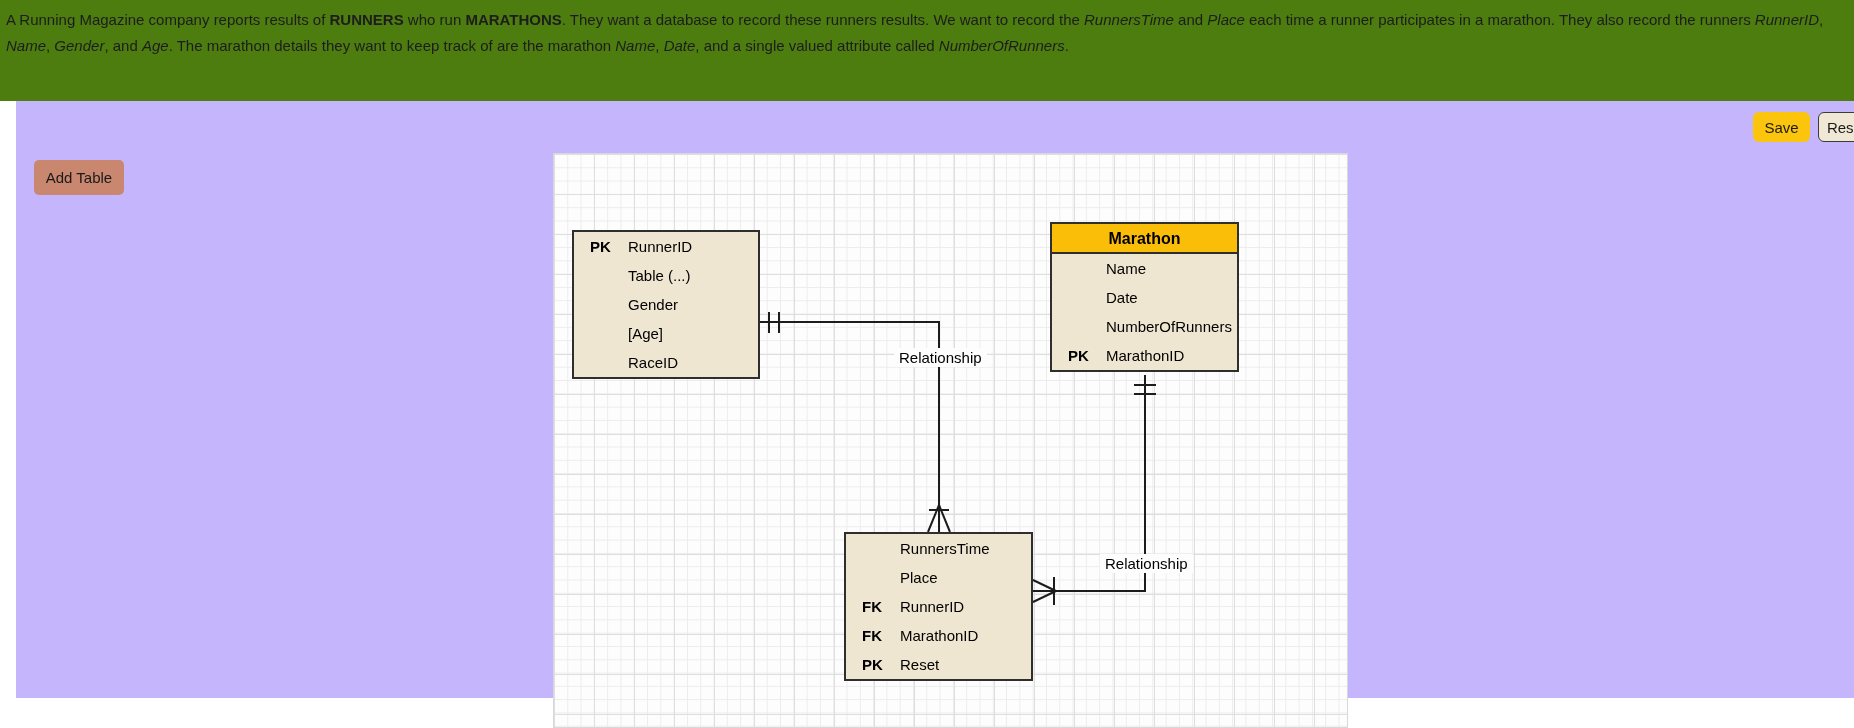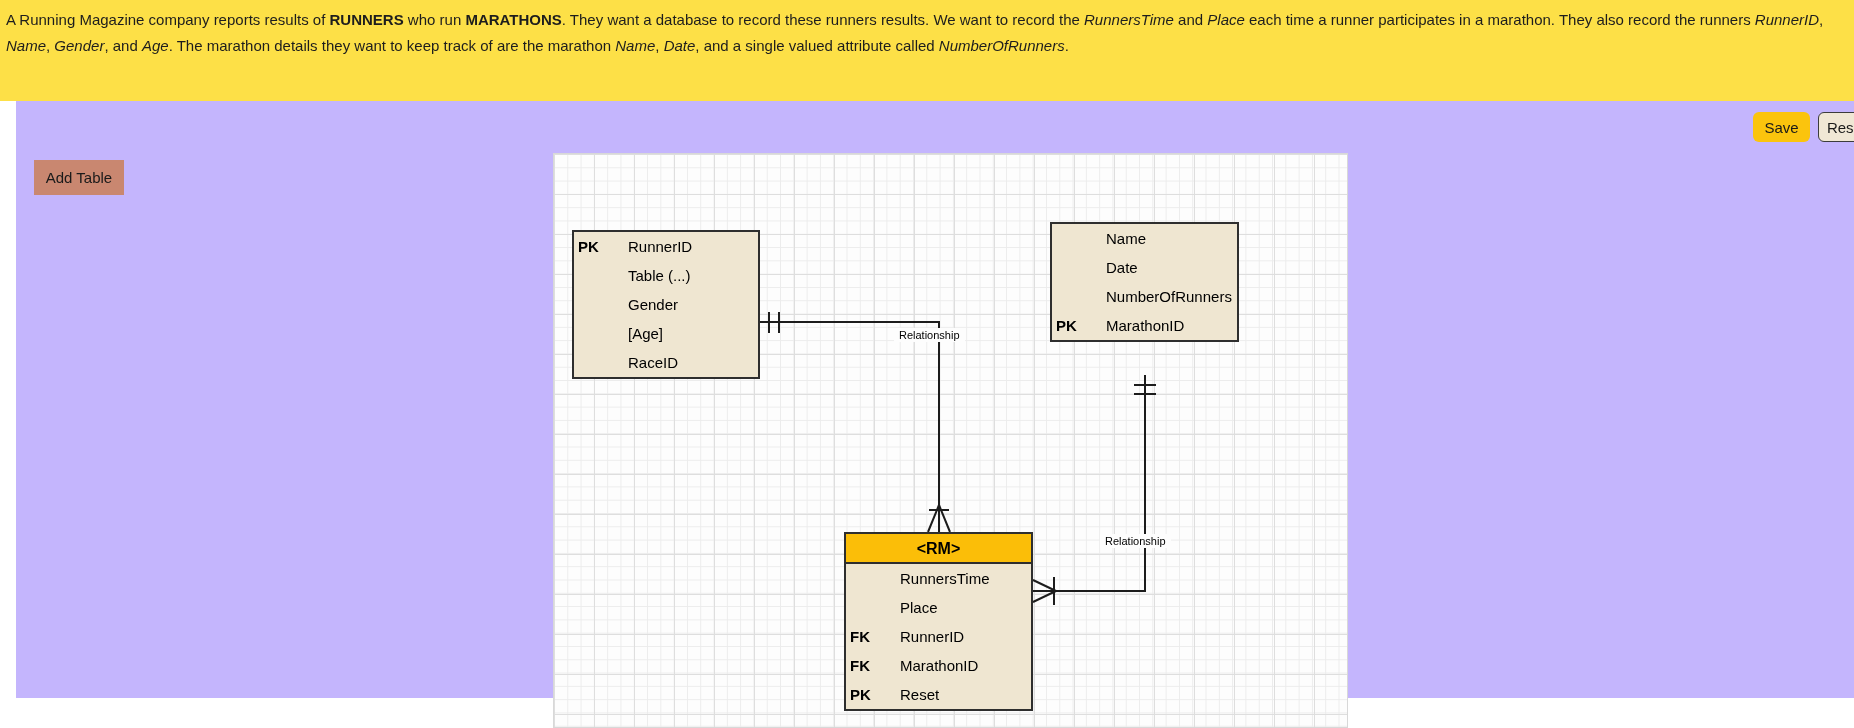--- a/index.html
+++ b/index.html
@@ -1,66 +1,66 @@
 <!DOCTYPE html>
 <html><head>
 <meta charset="utf-8">
 <style>
   * { margin:0; padding:0; box-sizing:border-box; }
   html,body { width:1854px; height:728px; overflow:hidden;
     font-family:"Liberation Sans", sans-serif; background:#ffffff; }
   #app { position:relative; width:1854px; height:728px; }
 
   
-  .topbar { position:absolute; left:0; top:0; width:1854px; height:101px; background:#fde047; }
+  .topbar { position:absolute; left:0; top:0; width:1854px; height:101px; background:#4d7c0f; }
   .statement { position:absolute; left:6px; top:7px; width:1842px;
     font-size:15px; line-height:26px; color:#1d1d1d; }
   .statement .bold { font-weight:bold; }
   .statement .italic { font-style:italic; }
   .statement .normal { font-style:normal; }
 
   
   .workspace { position:absolute; left:16px; top:101px; width:1854px; height:597px; background:#c4b5fd; }
 
   .btn { position:absolute; font-family:"Liberation Sans",sans-serif; font-size:15px;
     color:#1a1a1a; cursor:pointer; text-align:center; }
   .btn-save { left:1737px; top:11px; width:57px; height:30px; background:#fbc40d;
     border:none; border-radius:6px; }
   .btn-reset { left:1802px; top:11px; width:57px; height:30px; background:#f0e7d5;
     border:1px solid #3c3c3c; border-radius:6px; }
   .btn-add-table { left:18px; top:59px; width:90px; height:35px; background:#c98770;
-    border:none; border-radius:0; }
+    border:none; border-radius:5px; }
 
   
   .canvas { position:absolute; left:537px; top:52px; width:795px; height:575px;
     background-color:#fdfdfd;
     background-image:
       linear-gradient(#dedede 1px, transparent 1px),
       linear-gradient(90deg, #dedede 1px, transparent 1px),
       linear-gradient(#ececec 1px, transparent 1px),
       linear-gradient(90deg, #ececec 1px, transparent 1px);
     background-size: 40px 40px, 40px 40px, 13.3px 13.3px, 13.3px 13.3px;
     border:1px solid #d8d8d8;
   }
   .rel-lines { position:absolute; left:0; top:0; width:795px; height:575px; }
   .rel-lines path { stroke:#1c1c1c; stroke-width:2; fill:none; }
 
   
   .etable { position:absolute; background:#efe6d1; border:2px solid #2e2e2e; cursor:move; }
   .etable .hdr { height:30px; line-height:30px; background:#fbbe08; border-bottom:2px solid #2e2e2e;
     font-weight:bold; font-size:16px; text-align:center; color:#000; }
   .etable .row { display:flex; height:29px; line-height:29px; font-size:15px; color:#000; }
-  .etable .row .key { width:54px; padding-left:4px; font-weight:bold; }
+  .etable .row .key { width:54px; padding-left:16px; font-weight:bold; }
   .etable .row .name { flex:1; }
   .t-runner   { left:18px;  top:76px;  width:188px; }
   .t-marathon { left:496px; top:68px;  width:189px; }
   .t-rm       { left:290px; top:378px; width:189px; }
 
   
-  .rel-label { position:absolute; font-size:11px; color:#000; background:#fdfdfd; padding:1px 5px; }
+  .rel-label { position:absolute; font-size:15px; color:#000; background:#fdfdfd; padding:1px 5px;margin-top:20px; }
   .rel-label-1 { left:340px; top:174px; }
   .rel-label-2 { left:546px; top:380px; }
 </style>
 </head>
 <body>
 
 <div id="app">
 
   <div class="topbar">
     <p class="statement"><span class="normal">A Running Magazine company reports results of </span><span class="bold">RUNNERS</span><span class="normal"> who run </span><span class="bold">MARATHONS</span><span class="normal">. They want a database to record these runners results. We want to record the </span><span class="italic">RunnersTime</span><span class="normal"> and </span><span class="italic">Place</span><span class="normal"> each time a runner participates in a marathon. They also record the runners </span><span class="italic">RunnerID</span><span class="normal">, </span><span class="italic">Name</span><span class="normal">, </span><span class="italic">Gender</span><span class="normal">, and </span><span class="italic">Age</span><span class="normal">. The marathon details they want to keep track of are the marathon </span><span class="italic">Name</span><span class="normal">, </span><span class="italic">Date</span><span class="normal">, and a single valued attribute called </span><span class="italic">NumberOfRunners</span><span class="normal">.</span></p>
@@ -108,20 +108,21 @@
               <span class="name">[Age]</span>
             </div>
             <div class="row">
               <span class="key"></span>
               <span class="name">RaceID</span>
             </div>
           </div>
       </div>
 
       <div class="etable t-marathon">
+        <div class="hdr">Marathon</div>
         <div class="tbody">
             <div class="row">
               <span class="key"></span>
               <span class="name">Name</span>
             </div>
             <div class="row">
               <span class="key"></span>
               <span class="name">Date</span>
             </div>
             <div class="row">
@@ -129,21 +130,20 @@
               <span class="name">NumberOfRunners</span>
             </div>
             <div class="row">
               <span class="key">PK</span>
               <span class="name">MarathonID</span>
             </div>
           </div>
       </div>
 
       <div class="etable t-rm">
-        <div class="hdr">&lt;RM&gt;</div>
         <div class="tbody">
             <div class="row">
               <span class="key"></span>
               <span class="name">RunnersTime</span>
             </div>
             <div class="row">
               <span class="key"></span>
               <span class="name">Place</span>
             </div>
             <div class="row">

